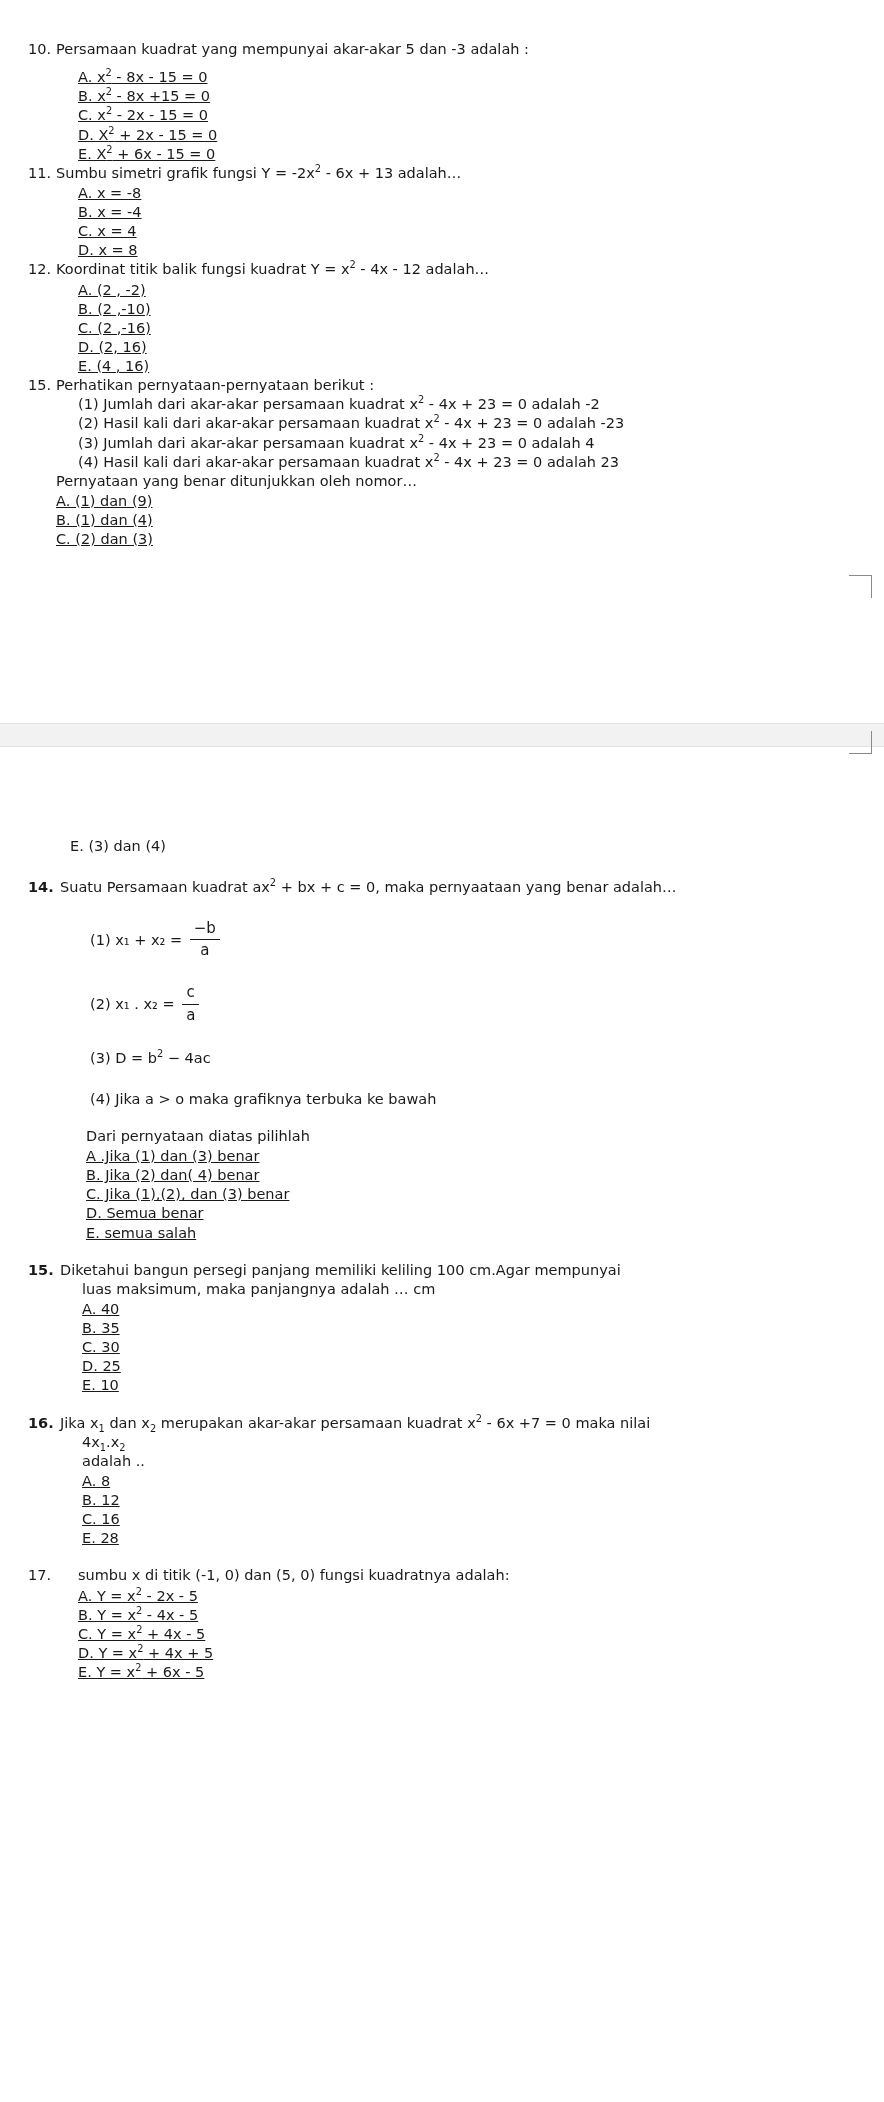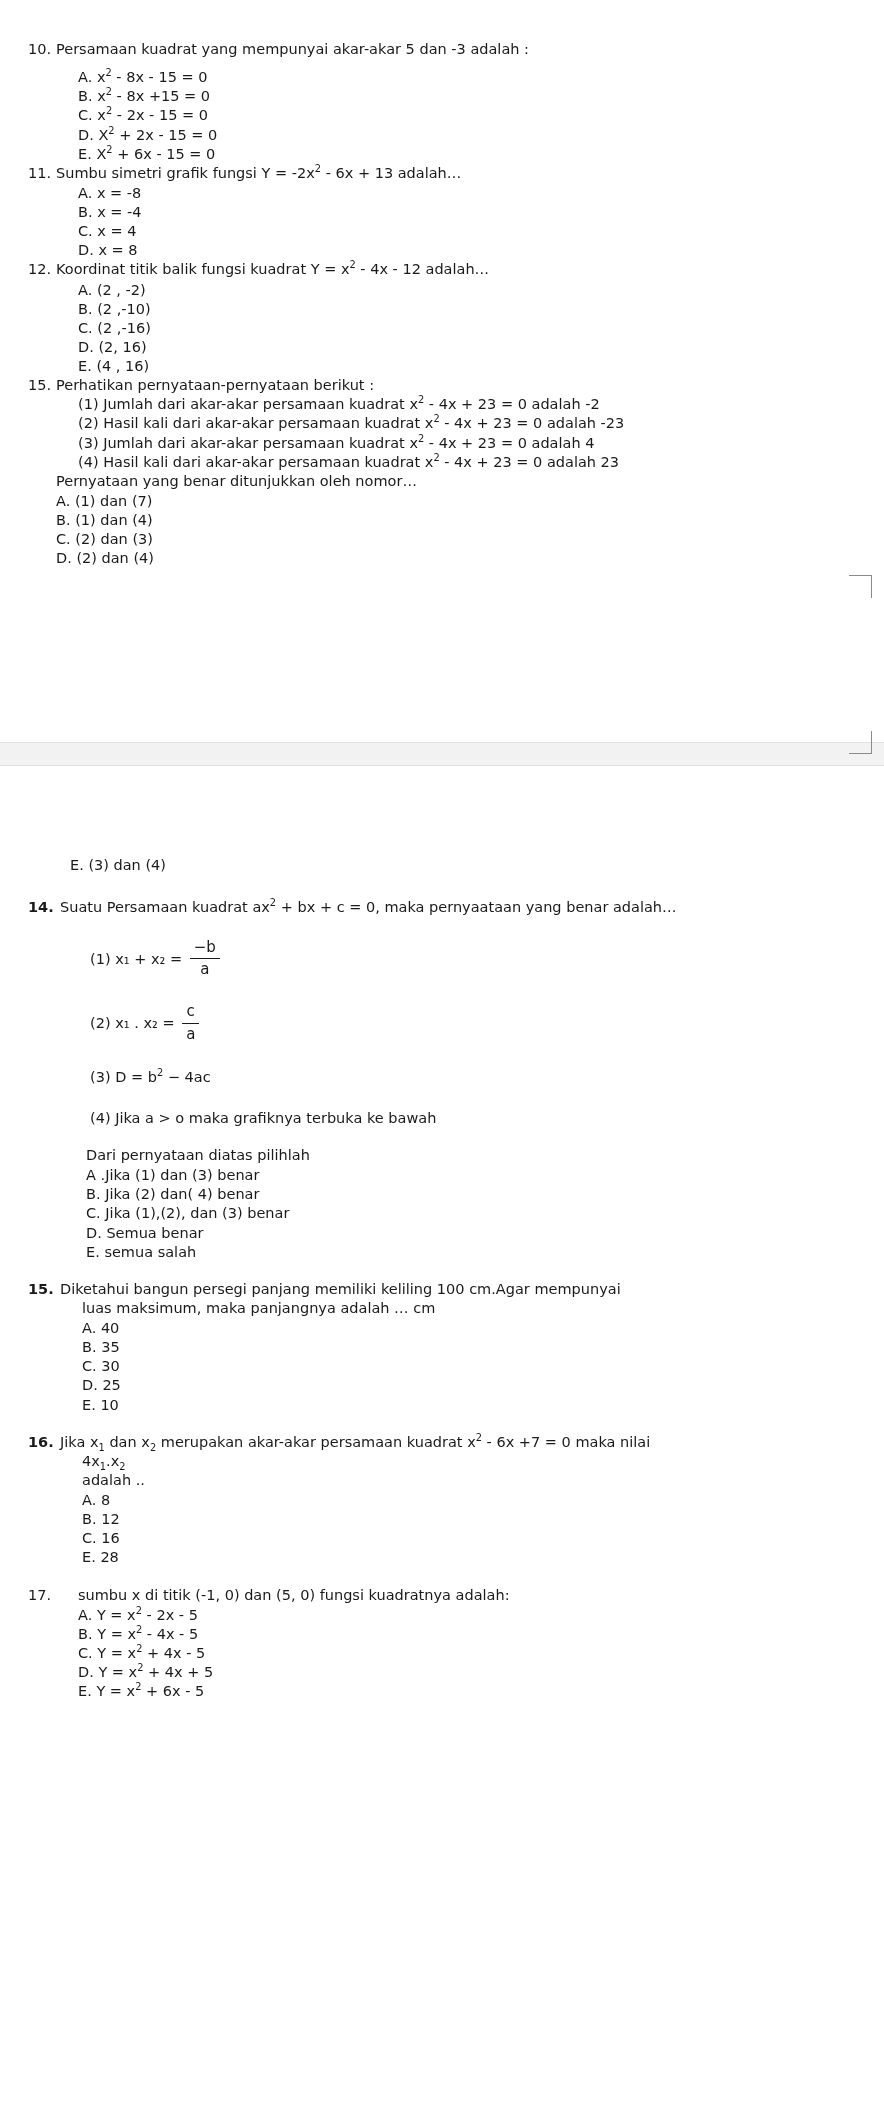--- a/index.html
+++ b/index.html
@@ -46,20 +46,21 @@
   .q-num.wide {
     width: 46px;
     flex: 0 0 46px;
     font-weight: bold;
   }
   .q-body {
     flex: 1 1 auto;
   }
   .opts {
     margin-top: 1px;
+    text-decoration: underline;
   }
   .opt {
     padding-left: 22px;
   }
   .opt.deep {
     padding-left: 26px;
   }
   .sub {
     padding-left: 22px;
   }
@@ -173,24 +174,23 @@
     <div class="q-block">
       <div class="q-num">15.</div>
       <div class="q-body">
         <div>Perhatikan pernyataan-pernyataan berikut :</div>
         <div class="statement">(1) Jumlah dari akar-akar persamaan kuadrat  x<sup>2</sup> - 4x  + 23 = 0 adalah -2</div>
         <div class="statement">(2) Hasil kali dari akar-akar persamaan kuadrat  x<sup>2</sup> - 4x  + 23 = 0 adalah -23</div>
         <div class="statement">(3) Jumlah dari akar-akar persamaan kuadrat  x<sup>2</sup> - 4x  + 23 = 0 adalah 4</div>
         <div class="statement">(4) Hasil kali dari akar-akar persamaan kuadrat  x<sup>2</sup> - 4x  + 23 = 0 adalah 23</div>
         <div>Pernyataan yang benar ditunjukkan oleh nomor…</div>
         <div class="opts">
-          <div>A. (1) dan (7)</div>
+          <div>A. (1) dan (9)</div>
           <div>B. (1) dan (4)</div>
           <div>C. (2) dan (3)</div>
-          <div>D. (2) dan (4)</div>
         </div>
       </div>
     </div>
 
     <div class="blank-area"></div>
     <div style="height:24px"></div>
   </div>
 
   <div class="page-gap"></div>
 

